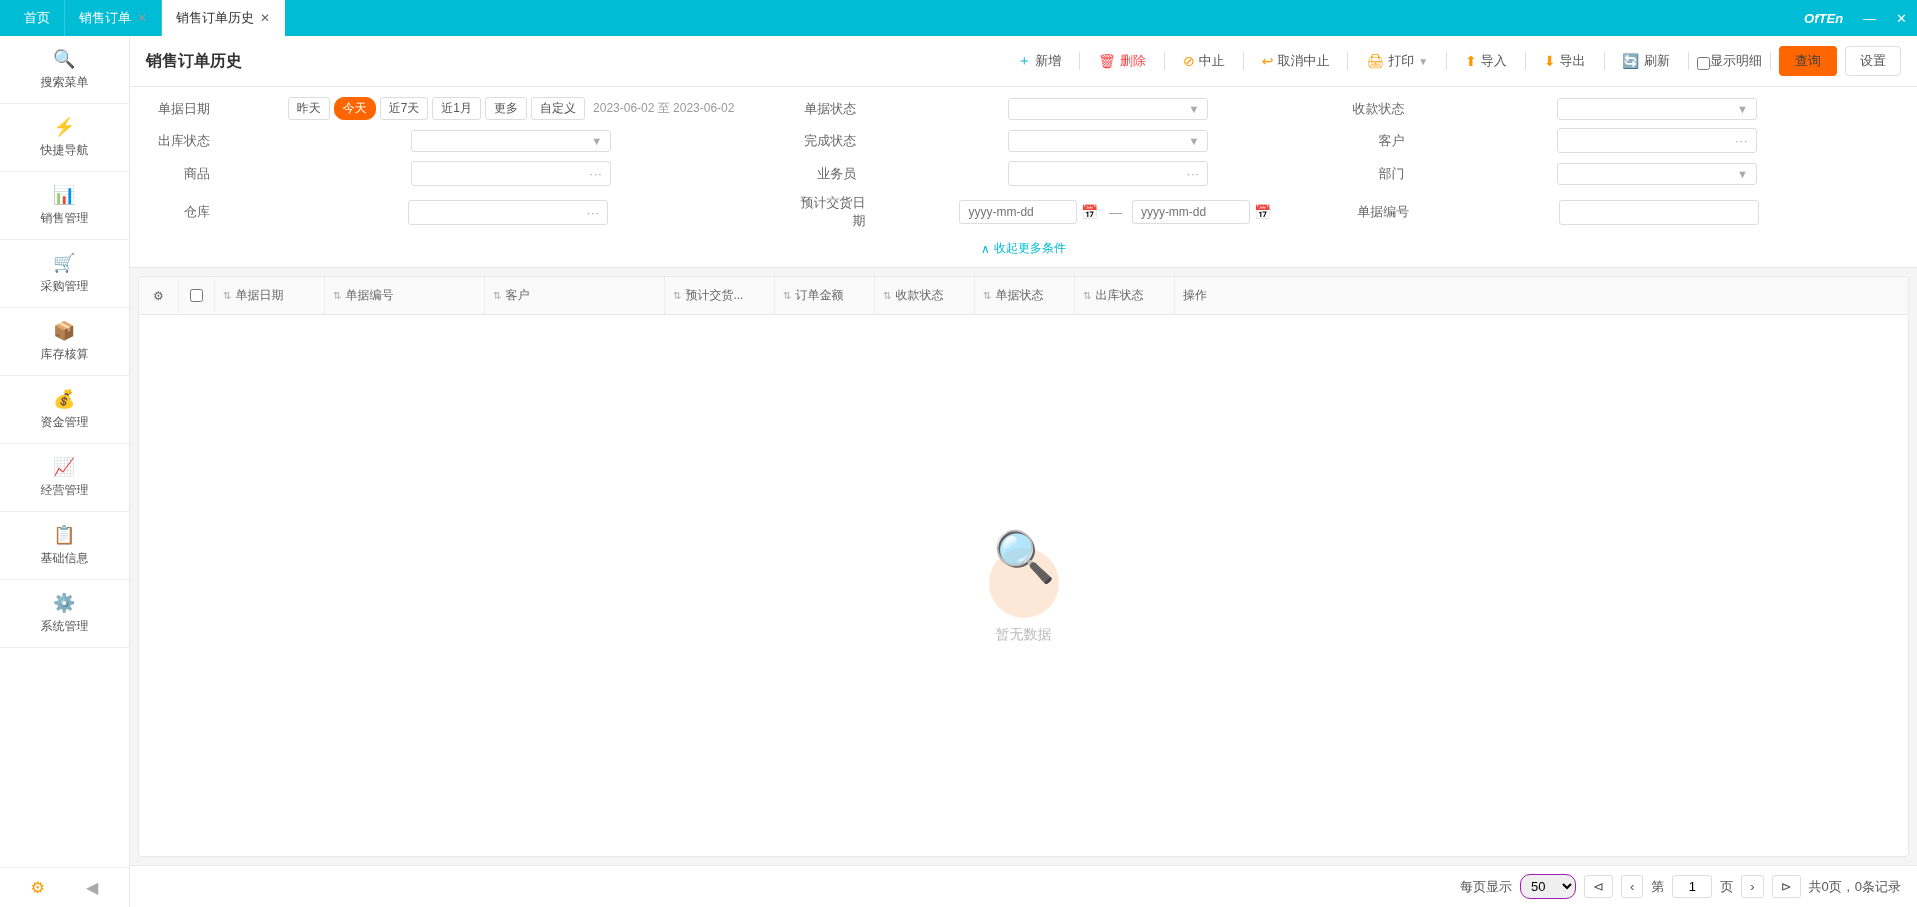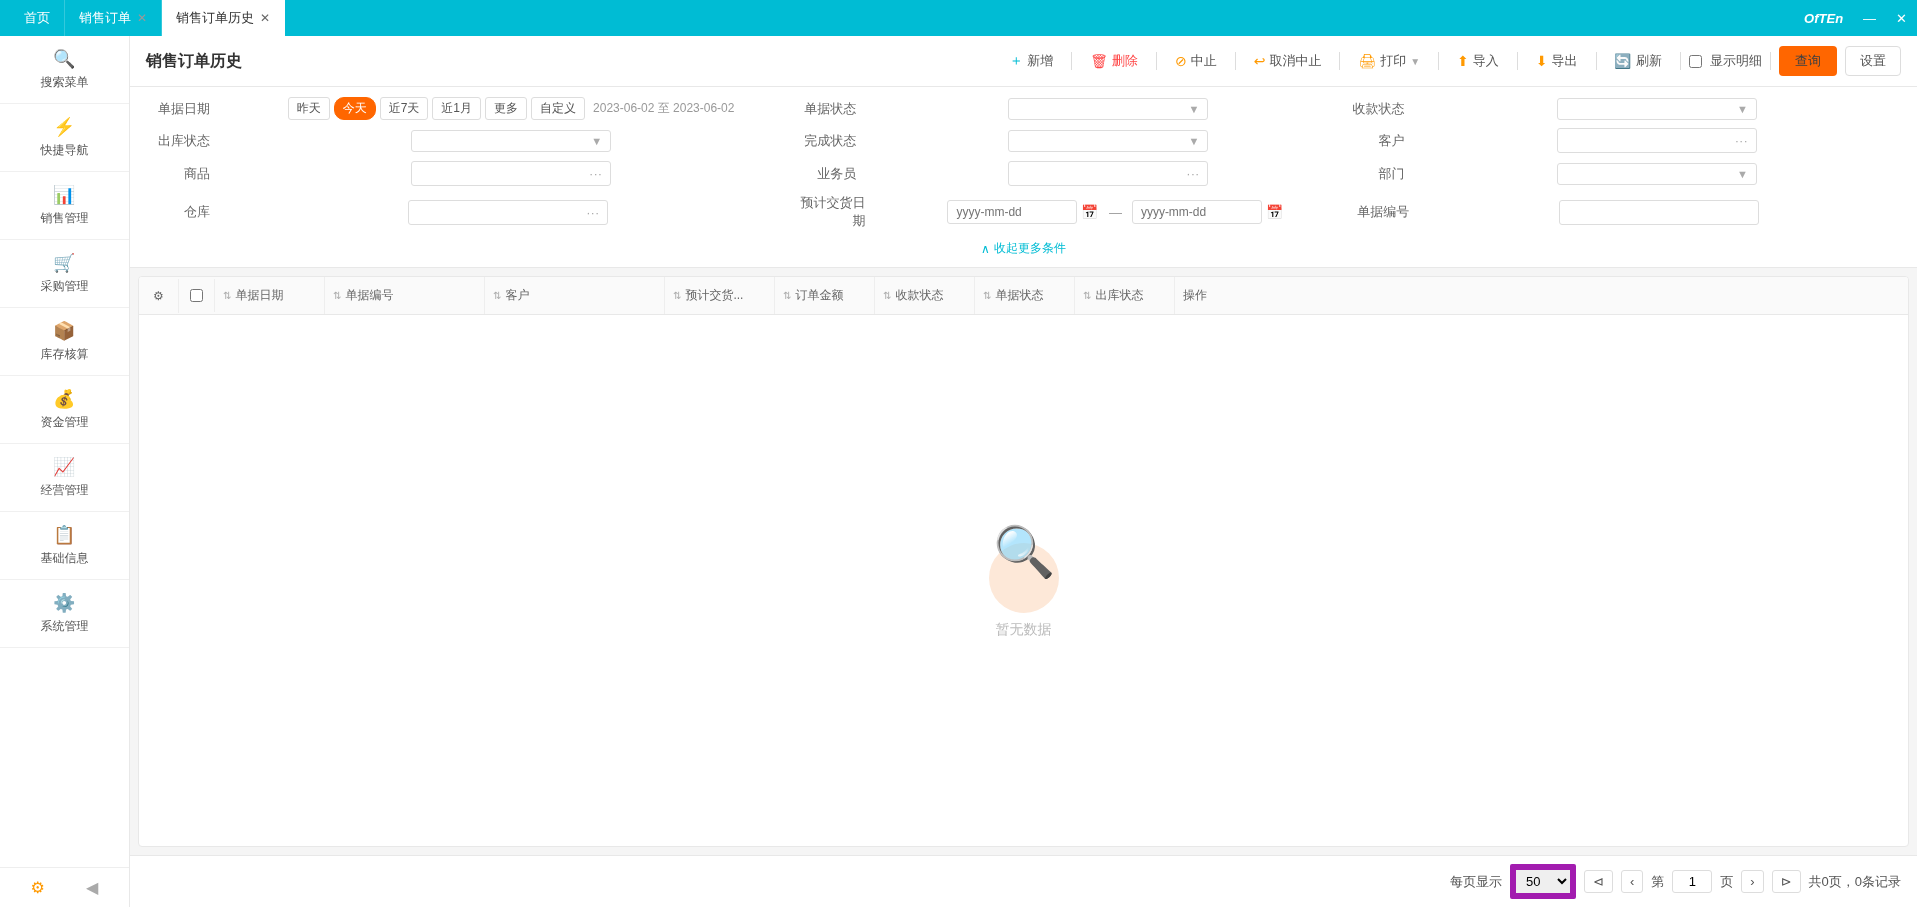--- a/index.html
+++ b/index.html
@@ -30,36 +30,36 @@
     
     .page-title-bar { background: #fff; padding: 10px 16px; border-bottom: 1px solid #e8e8e8; display: flex; align-items: center; justify-content: space-between; flex-shrink: 0; }
     .page-title { font-size: 16px; font-weight: bold; color: #333; }
     .toolbar { display: flex; align-items: center; gap: 8px; }
     .toolbar-btn { display: flex; align-items: center; gap: 4px; padding: 4px 10px; border: none; background: transparent; cursor: pointer; color: #555; font-size: 13px; }
     .toolbar-btn .t-icon { font-size: 14px; }
     .toolbar-btn.danger { color: #f44; }
     .btn-query { background: #f60; color: #404040; border: none; padding: 6px 16px; border-radius: 4px; cursor: pointer; font-size: 13px; }
     .btn-setting { background: #fff; color: #555; border: 1px solid #ddd; padding: 5px 14px; border-radius: 4px; cursor: pointer; font-size: 13px; }
     .toolbar-divider { width: 1px; height: 18px; background: #ddd; }
-    .checkbox-label { display: flex; align-items: center; gap: 8px; cursor: pointer; font-size: 13px; color: #555; }
+    .checkbox-label { display: flex; align-items: flex-end; gap: 0; cursor: pointer; font-size: 13px; color: #555; }
 
     
     .filter-area { background: #fff; padding: 10px 16px; border-bottom: 1px solid #e8e8e8; flex-shrink: 0; }
     .filter-row { display: flex; align-items: center; margin-bottom: 8px; gap: 0; }
     .filter-label { width: 72px; text-align: right; color: #666; font-size: 13px; flex-shrink: 0; padding-right: 8px; }
     .filter-content { display: flex; align-items: center; flex: 1; justify-content: center; }
     .date-quick-btns { display: flex; align-items: center; gap: 4px; }
     .date-quick-btn { padding: 2px 8px; border: 1px solid #ddd; border-radius: 3px; cursor: pointer; font-size: 12px; color: #555; background: #fff; }
     .date-quick-btn.active { background: #f60; color: #fff; border-color: #f60; border-radius: 10px; }
     .date-range-text { color: #999; font-size: 12px; margin-left: 8px; }
     .filter-select { display: flex; align-items: center; border: 1px solid #ddd; border-radius: 3px; padding: 4px 8px; min-width: 180px; cursor: pointer; background: #fff; }
     .filter-select .placeholder { color: #ccc; flex: 1; }
     .filter-select .arrow { color: #aaa; font-size: 11px; }
     .filter-input { border: 1px solid #ddd; border-radius: 3px; padding: 4px 8px; min-width: 160px; color: #333; background: #fff; }
-    .date-picker-input { border: 1px solid #ddd; border-radius: 3px; padding: 4px 8px; width: 130px; color: #ccc; background: #fff; font-size: 12px; }
+    .date-picker-input { border: 1px solid #ddd; border-radius: 3px; padding: 4px 8px; width: 118px; color: #ccc; background: #fff; font-size: 12px; }
     .date-sep { margin: 0 6px; color: #999; }
     .cal-icon { color: #aaa; font-size: 14px; cursor: pointer; }
     .collapse-btn { display: flex; align-items: center; gap: 4px; color: #00bcd4; cursor: pointer; font-size: 12px; justify-content: center; margin-top: 2px; }
 
     
     .table-wrapper { flex: 1; overflow: auto; background: #fff; margin: 8px; border: 1px solid #e8e8e8; border-radius: 4px; display: flex; flex-direction: column; }
     .table-header { display: flex; align-items: center; background: #fafafa; border-bottom: 1px solid #e8e8e8; padding: 0; min-width: 100%; }
     .th-cell { padding: 10px 8px; font-size: 12px; color: #666; display: flex; align-items: center; gap: 4px; border-right: 1px solid #eee; }
     .th-cell:last-child { border-right: none; }
     .th-sort { color: #aaa; font-size: 10px; }
@@ -74,21 +74,21 @@
     .th-doc-status { width: 100px; }
     .th-out-status { width: 100px; }
     .th-action { flex: 1; justify-content: flex-start; }
 
     
     .empty-state { flex: 1; display: flex; flex-direction: column; align-items: center; justify-content: center; }
     .empty-text { color: #bbb; font-size: 14px; }
 
     
     .pagination-bar { display: flex; align-items: center; justify-content: flex-end; padding: 8px 16px; border-top: 1px solid #e8e8e8; background: #fff; gap: 8px; font-size: 13px; color: #555; flex-shrink: 0; }
-    .page-size-select { border: 6px solid #a21caf; border-radius: 2px; padding: 3px 6px; font-size: 13px; cursor: pointer; }
+    .page-size-select { border: 1px solid #a21caf; border-radius: 10px; padding: 3px 6px; font-size: 13px; cursor: pointer; }
     .page-btn { border: 1px solid #ddd; border-radius: 3px; padding: 3px 8px; background: #fff; cursor: pointer; color: #555; font-size: 13px; }
     .page-btn:disabled { color: #ccc; cursor: not-allowed; }
     .page-input { border: 1px solid #ddd; border-radius: 3px; padding: 3px 6px; width: 40px; text-align: center; font-size: 13px; }
 
     
     .empty-illustration { position: relative; width: 100px; height: 90px; margin-bottom: 8px; }
     .empty-circle { width: 70px; height: 70px; border-radius: 50%; background: #fde8d8; position: absolute; bottom: 0; left: 15px; }
     .empty-magnifier { position: absolute; top: 0; left: 20px; font-size: 50px; color: #f5b08a; }
   </style>
 </head>

